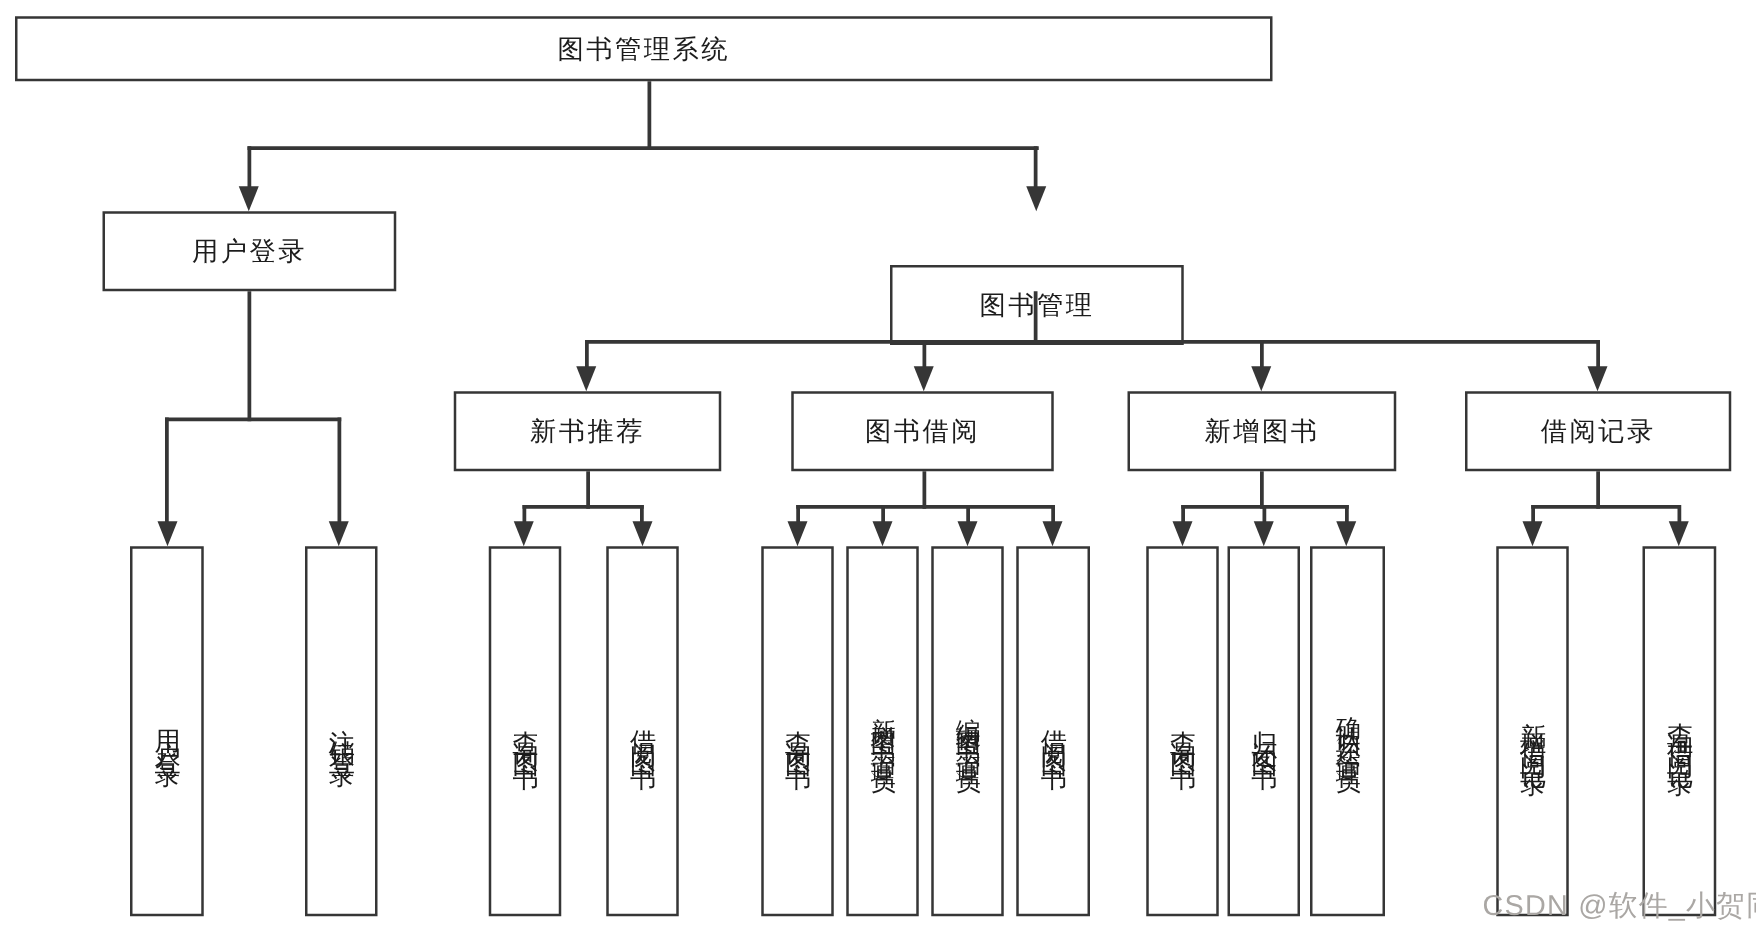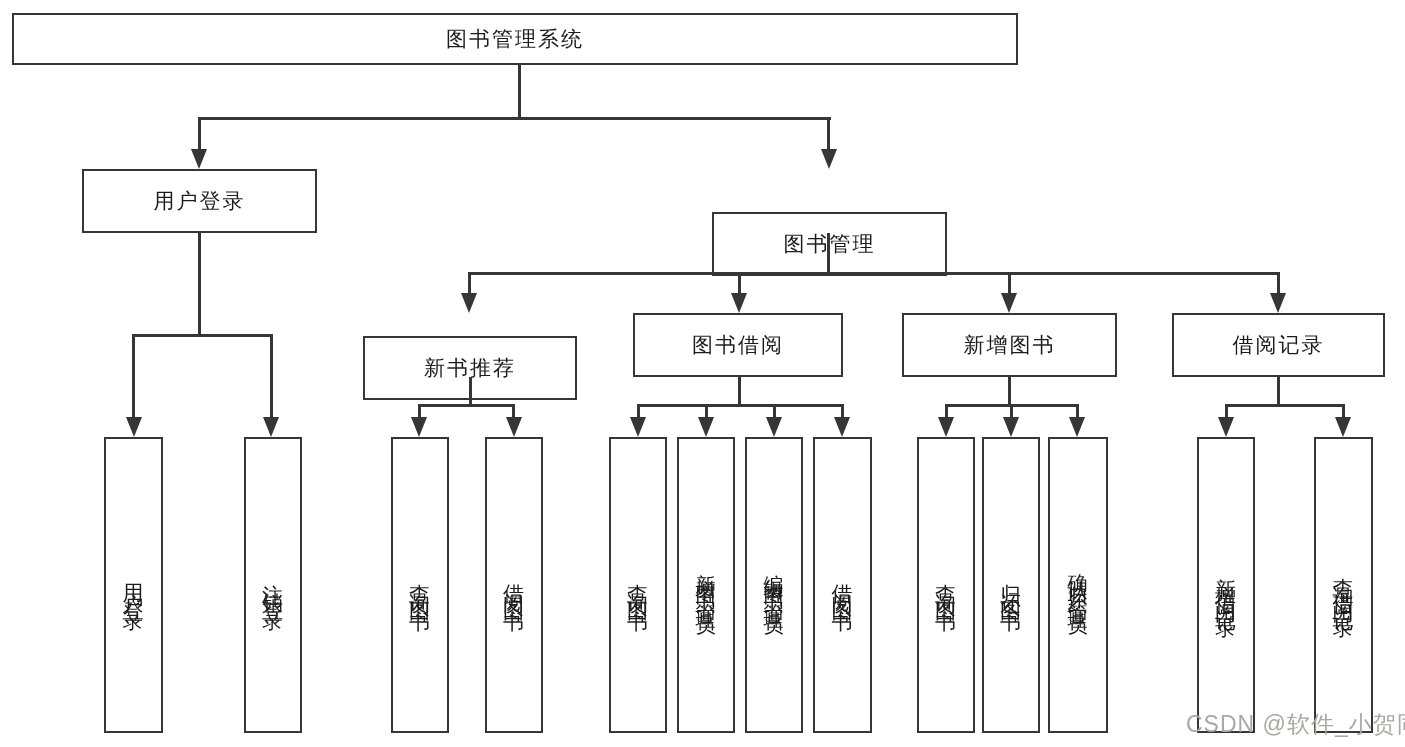--- a/index.html
+++ b/index.html
@@ -73,21 +73,21 @@
   <div class="hl" style="left:469px; top:272px; width:811px;"></div>
   <div class="vl" style="left:468px; top:272px; height:25px;"></div>
   <div class="ah" style="left:461px; top:293px;"></div>
   <div class="vl" style="left:738px; top:272px; height:25px;"></div>
   <div class="ah" style="left:731px; top:293px;"></div>
   <div class="vl" style="left:1008px; top:272px; height:25px;"></div>
   <div class="ah" style="left:1001px; top:293px;"></div>
   <div class="vl" style="left:1277px; top:272px; height:25px;"></div>
   <div class="ah" style="left:1270px; top:293px;"></div>
 
-  <div class="box" style="left:363px; top:313px; width:214px; height:64px;margin-top:23px;">新书推荐</div>
+  <div class="box" style="left:363px; top:313px; width:214px; height:64px;">新书推荐</div>
   <div class="box" style="left:633px; top:313px; width:210px; height:64px;">图书借阅</div>
   <div class="box" style="left:902px; top:313px; width:215px; height:64px;">新增图书</div>
   <div class="box" style="left:1172px; top:313px; width:213px; height:64px;">借阅记录</div>
 
   <div class="vl" style="left:469px; top:377px; height:30px;"></div>
   <div class="hl" style="left:418px; top:404px; width:97px;"></div>
   <div class="vl" style="left:418px; top:404px; height:15px;"></div>
   <div class="ah" style="left:411px; top:417px;"></div>
   <div class="vl" style="left:512px; top:404px; height:15px;"></div>
   <div class="ah" style="left:506px; top:417px;"></div>

